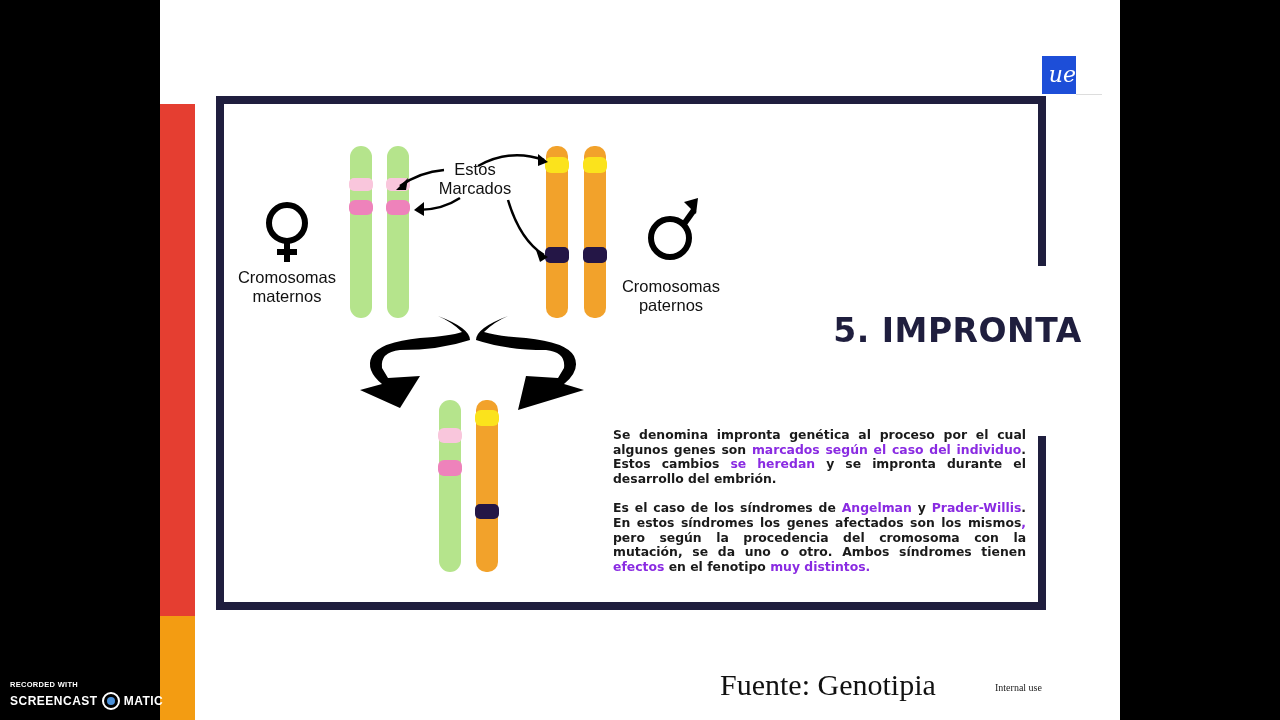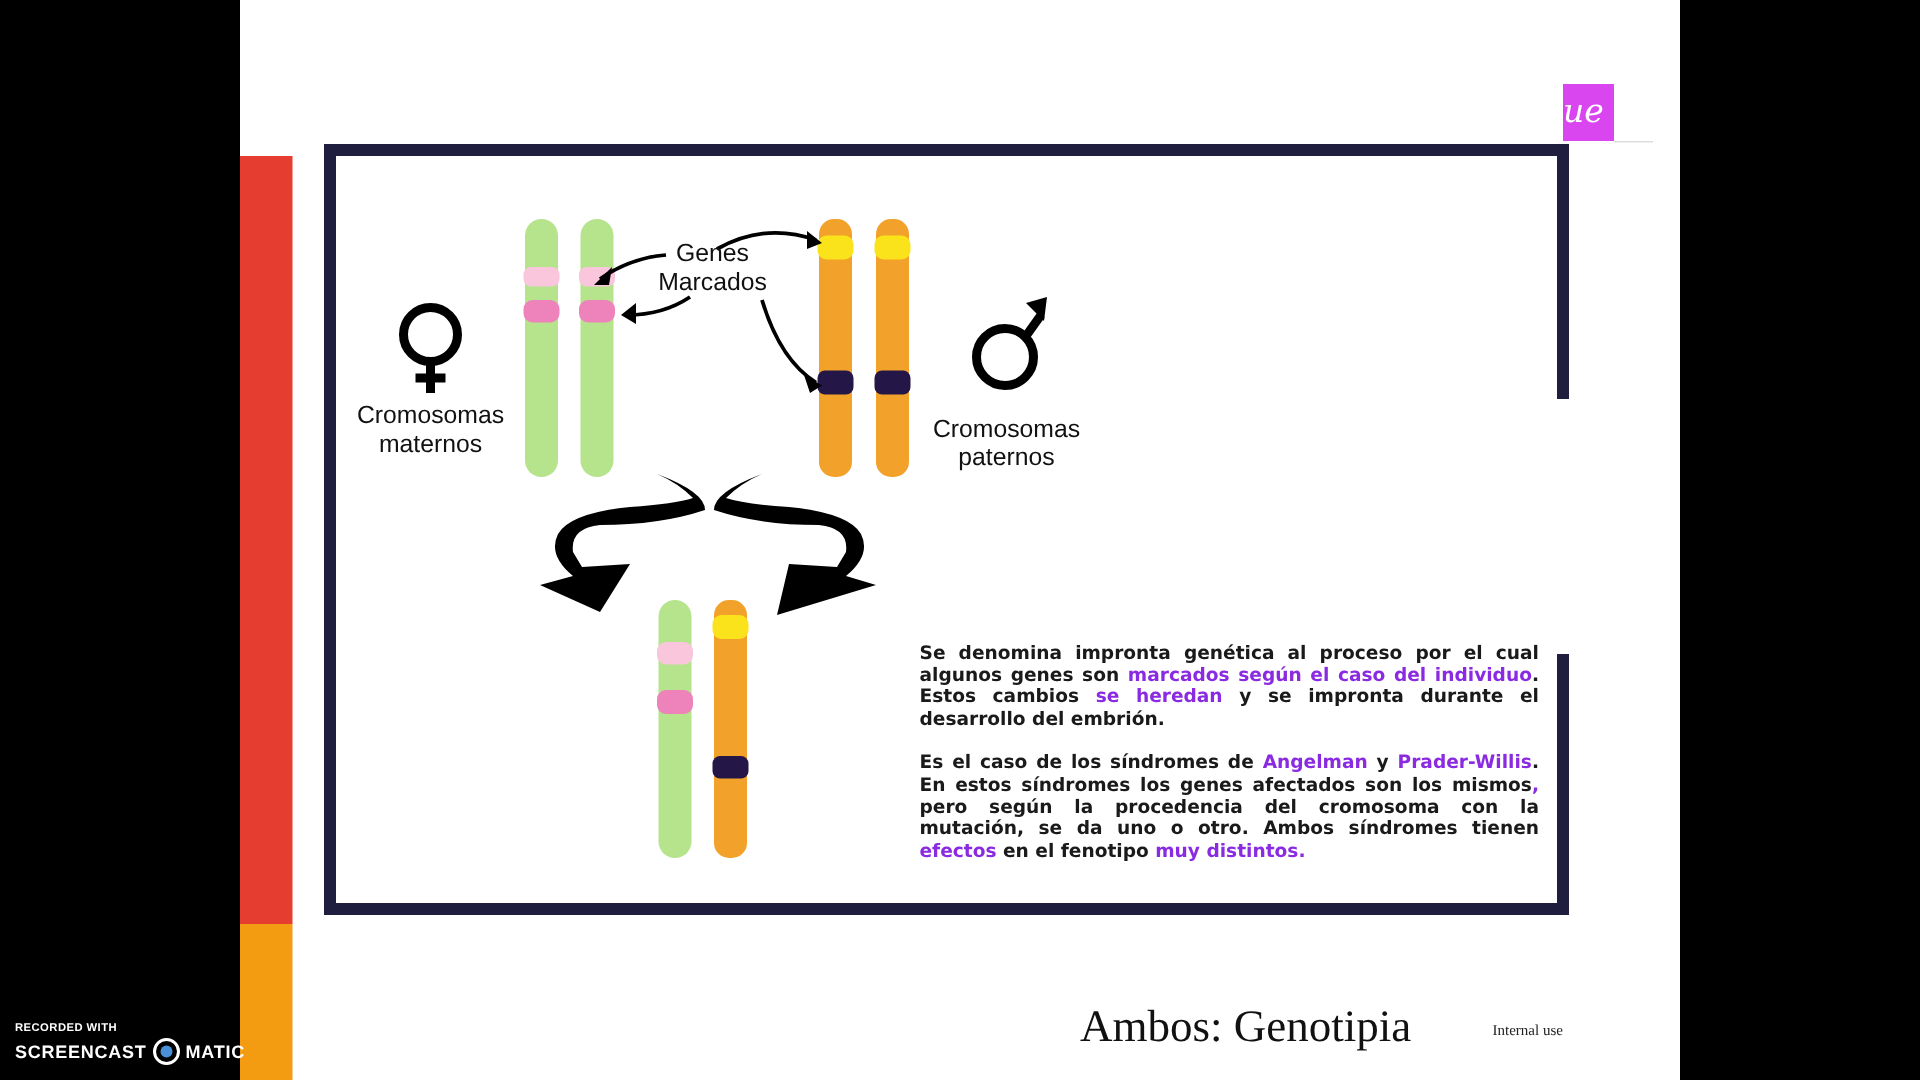--- a/index.html
+++ b/index.html
@@ -1,20 +1,20 @@
 <!DOCTYPE html>
 <html><head>
 <meta charset="utf-8">
 <style>
   html, body { margin:0; padding:0; }
   body { width:1280px; height:720px; background:#000; position:relative; overflow:hidden; font-family:"Liberation Sans", sans-serif; }
   .slide { position:absolute; left:160px; top:0; width:960px; height:720px; background:#fff; }
   .bar-red { position:absolute; left:160px; top:104px; width:35px; height:512px; background:#e53e31; }
   .bar-orange { position:absolute; left:160px; top:616px; width:35px; height:104px; background:#f39c12; }
-  .logo { position:absolute; left:1042px; top:56px; width:34px; height:38px; background:#d946ef; color:#fff; font-family:"DejaVu Serif", serif; font-style:italic; font-size:22px; line-height:38px; text-align:left; }
+  .logo { position:absolute; left:1042px; top:56px; width:34px; height:38px; background:#1d4ed8; color:#fff; font-family:"DejaVu Serif", serif; font-style:italic; font-size:22px; line-height:38px; text-align:right; }
   .logo-line { position:absolute; left:1076px; top:94px; width:26px; height:1px; background:#ddd; }
   .frame { position:absolute; left:216px; top:96px; width:830px; height:514px; box-sizing:border-box; border:8px solid #1f1e3e; }
   .frame-gap { position:absolute; left:1030px; top:266px; width:30px; height:170px; background:#fff; }
   .diagram { position:absolute; left:224px; top:104px; width:600px; height:498px; }
   .title { position:absolute; left:820px; top:312px; width:275px; text-align:center; font-family:"DejaVu Sans", sans-serif; font-weight:bold; font-size:33px; line-height:38px; color:#1f1e3e; letter-spacing:0.5px; }
   .text { position:absolute; left:613px; top:428px; width:413px; font-family:"DejaVu Sans", sans-serif; font-weight:bold; font-size:12.4px; line-height:14.6px; color:#1a1a1a; text-align:justify; }
   .text p { margin:0 0 15px 0; }
   .hl { color:#8a2be2; }
   .lbl { position:absolute; font-family:"Liberation Sans", sans-serif; font-size:16.5px; line-height:19px; color:#111; text-align:center; }
   .source { position:absolute; left:720px; top:668px; font-family:"Liberation Serif", serif; font-size:30px; color:#111; }
@@ -90,41 +90,42 @@
     <line x1="277" y1="252" x2="297" y2="252"></line>
   </g>
   <g fill="none" stroke="#000" stroke-width="6">
     <circle cx="670" cy="238" r="19"></circle>
     <line x1="684" y1="224" x2="694" y2="210"></line>
   </g>
   <polygon points="684,202 698,198 696,214" fill="#000"></polygon>
 </svg>
 
 <div class="lbl" style="left:430px;top:160px;width:90px;">
-  <div>Genes</div>
+  <div>Estos</div>
   <div>Marcados</div>
 </div>
 <div class="lbl" style="left:228px;top:268px;width:118px;">
   <div>Cromosomas</div>
   <div>maternos</div>
 </div>
 <div class="lbl" style="left:612px;top:277px;width:118px;">
   <div>Cromosomas</div>
   <div>paternos</div>
 </div>
 
 <div class="title">
+  <div>5. IMPRONTA</div>
 </div>
 
 <div class="text">
   <p><span>Se denomina impronta genética al proceso por el cual algunos genes son </span><span class="hl">marcados según el caso del individuo</span><span>. Estos cambios </span><span class="hl">se heredan</span><span> y se impronta durante el desarrollo del embrión.</span></p>
   <p><span>Es el caso de los síndromes de </span><span class="hl">Angelman</span><span> y </span><span class="hl">Prader-Willis</span><span>. En estos síndromes los genes afectados son los mismos</span><span class="hl">,</span><span> pero según la procedencia del cromosoma con la mutación, se da uno o otro. Ambos síndromes tienen </span><span class="hl">efectos</span><span> en el fenotipo </span><span class="hl">muy distintos.</span></p>
 </div>
 
-<div class="source">Ambos: Genotipia</div>
+<div class="source">Fuente: Genotipia</div>
 <div class="internal">Internal use</div>
 
 <div class="sc">
   <div class="small">RECORDED WITH</div>
   <div class="big">
     <span>SCREENCAST</span>
     <span class="dot">
         <span></span>
       </span>
     <span>MATIC</span>

